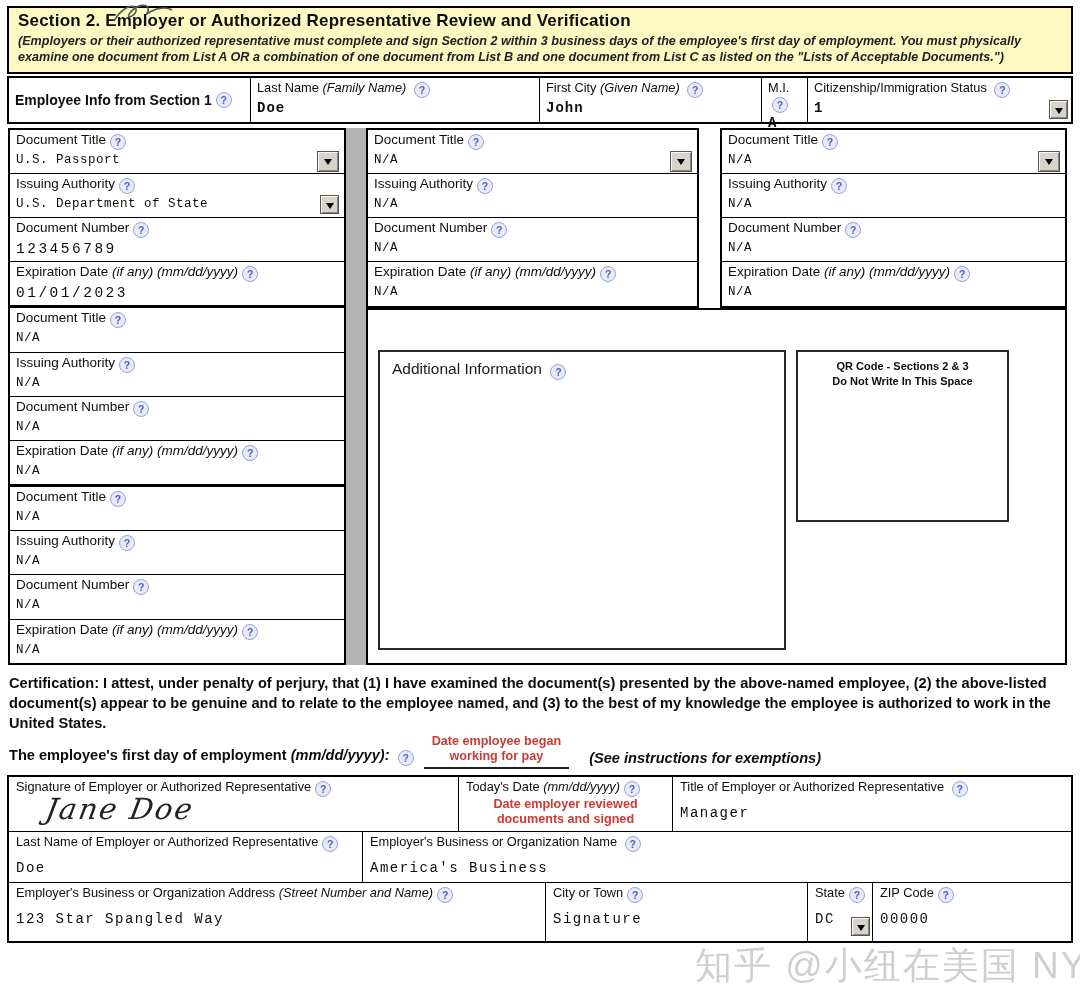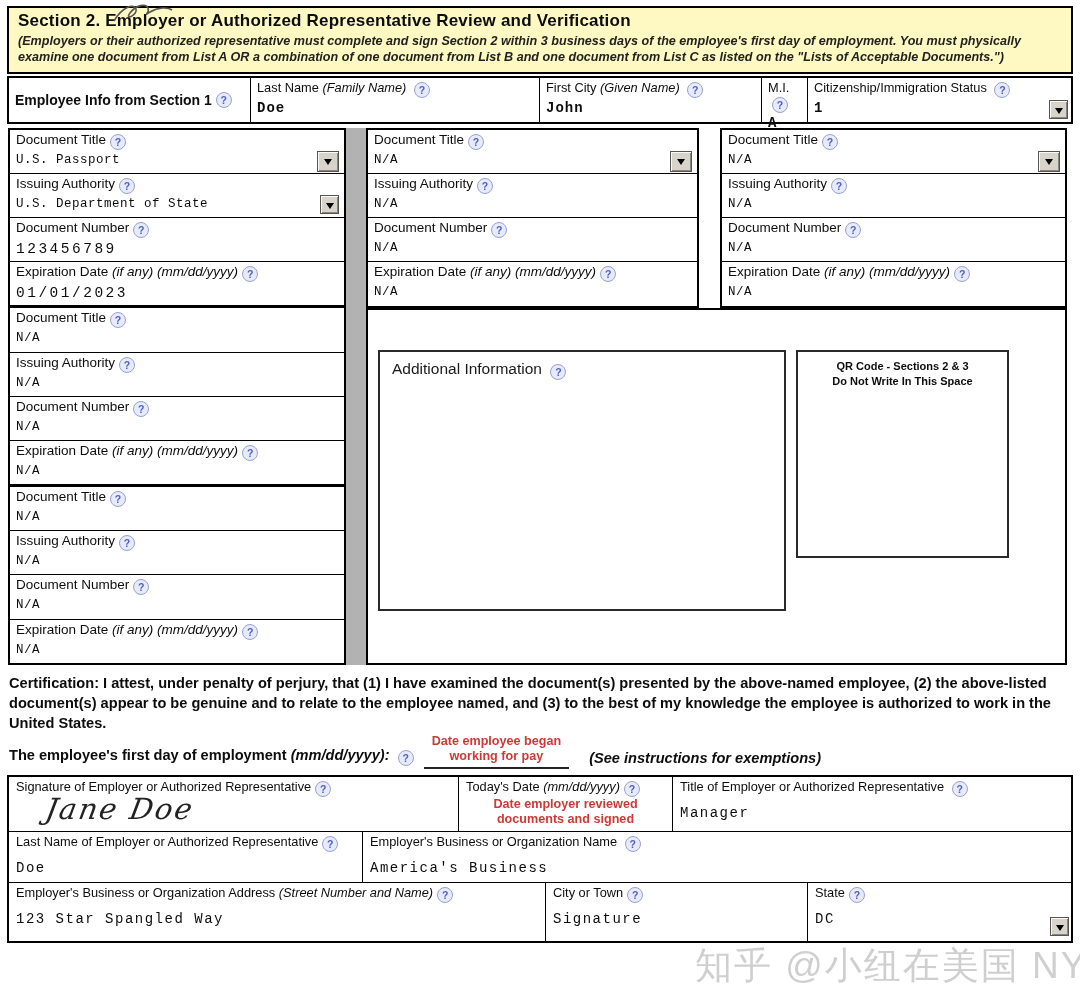--- a/index.html
+++ b/index.html
@@ -34,23 +34,23 @@
   .flabel .it{font-style:italic;}
   .fvalue{font-family:"Liberation Mono","DejaVu Sans Mono",monospace;font-size:12.5px;margin-top:3px;letter-spacing:.5px;}
   .fvalue.lg{font-size:14.5px;letter-spacing:2.5px;}
   .divider{width:20px;background:#b2b2b2;}
   .colBC{flex:1;display:flex;flex-direction:column;}
   .bc-top{display:flex;height:180px;}
   .boxB{width:333px;border:2px solid #000;display:flex;flex-direction:column;box-sizing:border-box;}
   .gapBC{width:21px;}
   .boxC{flex:1;border:2px solid #000;display:flex;flex-direction:column;box-sizing:border-box;}
   .bigbox{flex:1;border:2px solid #000;position:relative;box-sizing:border-box;}
-  .addl{position:absolute;left:10px;top:40px;width:408px;height:261px;border:2px solid #2a2a2a;padding:8px 12px;box-sizing:border-box;}
+  .addl{position:absolute;left:10px;top:40px;width:408px;height:300px;border:2px solid #2a2a2a;padding:8px 12px;box-sizing:border-box;}
   .addl-label{font-size:15.5px;color:#1a1a1a;}
-  .qrbox{position:absolute;left:428px;top:40px;width:213px;height:208px;border:2px solid #2a2a2a;text-align:center;padding-top:7px;box-sizing:border-box;}
+  .qrbox{position:absolute;left:428px;top:40px;width:213px;height:172px;border:2px solid #2a2a2a;text-align:center;padding-top:7px;box-sizing:border-box;}
   .qr-text{font-size:11px;font-weight:bold;line-height:1.4;}
   
   .cert{margin:8px 12px 0 9px;font-weight:bold;font-size:14.6px;line-height:1.38;}
   .firstday{margin:1px 0 0 9px;display:flex;align-items:flex-end;font-weight:bold;font-size:14.6px;}
   .fd-label{padding-bottom:3px;}
   .red{color:#cc3a36;}
   .red-note{display:inline-block;text-align:center;font-weight:bold;font-size:12.6px;line-height:1.2;
             border-bottom:2px solid #222;padding:0 8px 3px;margin:0 4px 0 10px;}
   .exempt{font-style:italic;margin-left:16px;padding-bottom:3px;}
   
@@ -296,17 +296,21 @@
       </div>
       <div class="sig-cell" style="width:262px;">
         <div class="cell-label"><span>City or Town</span><span class="q"></span></div>
         <div class="sig-val">Signature</div>
       </div>
       <div class="sig-cell" style="width:65px;">
         <div class="cell-label"><span>State</span><span class="q"></span></div>
         <div class="sig-val">DC</div>
         <span class="dd sm" style="right:2px;bottom:5px;"></span>
       </div>
+      <div class="sig-cell">
+        <div class="cell-label"><span>ZIP Code</span><span class="q"></span></div>
+        <div class="sig-val">00000</div>
+      </div>
     </div>
   </div>
 
   <div class="watermark">知乎 @小纽在美国 NYIS</div>
 </div>
 
 </body></html>

